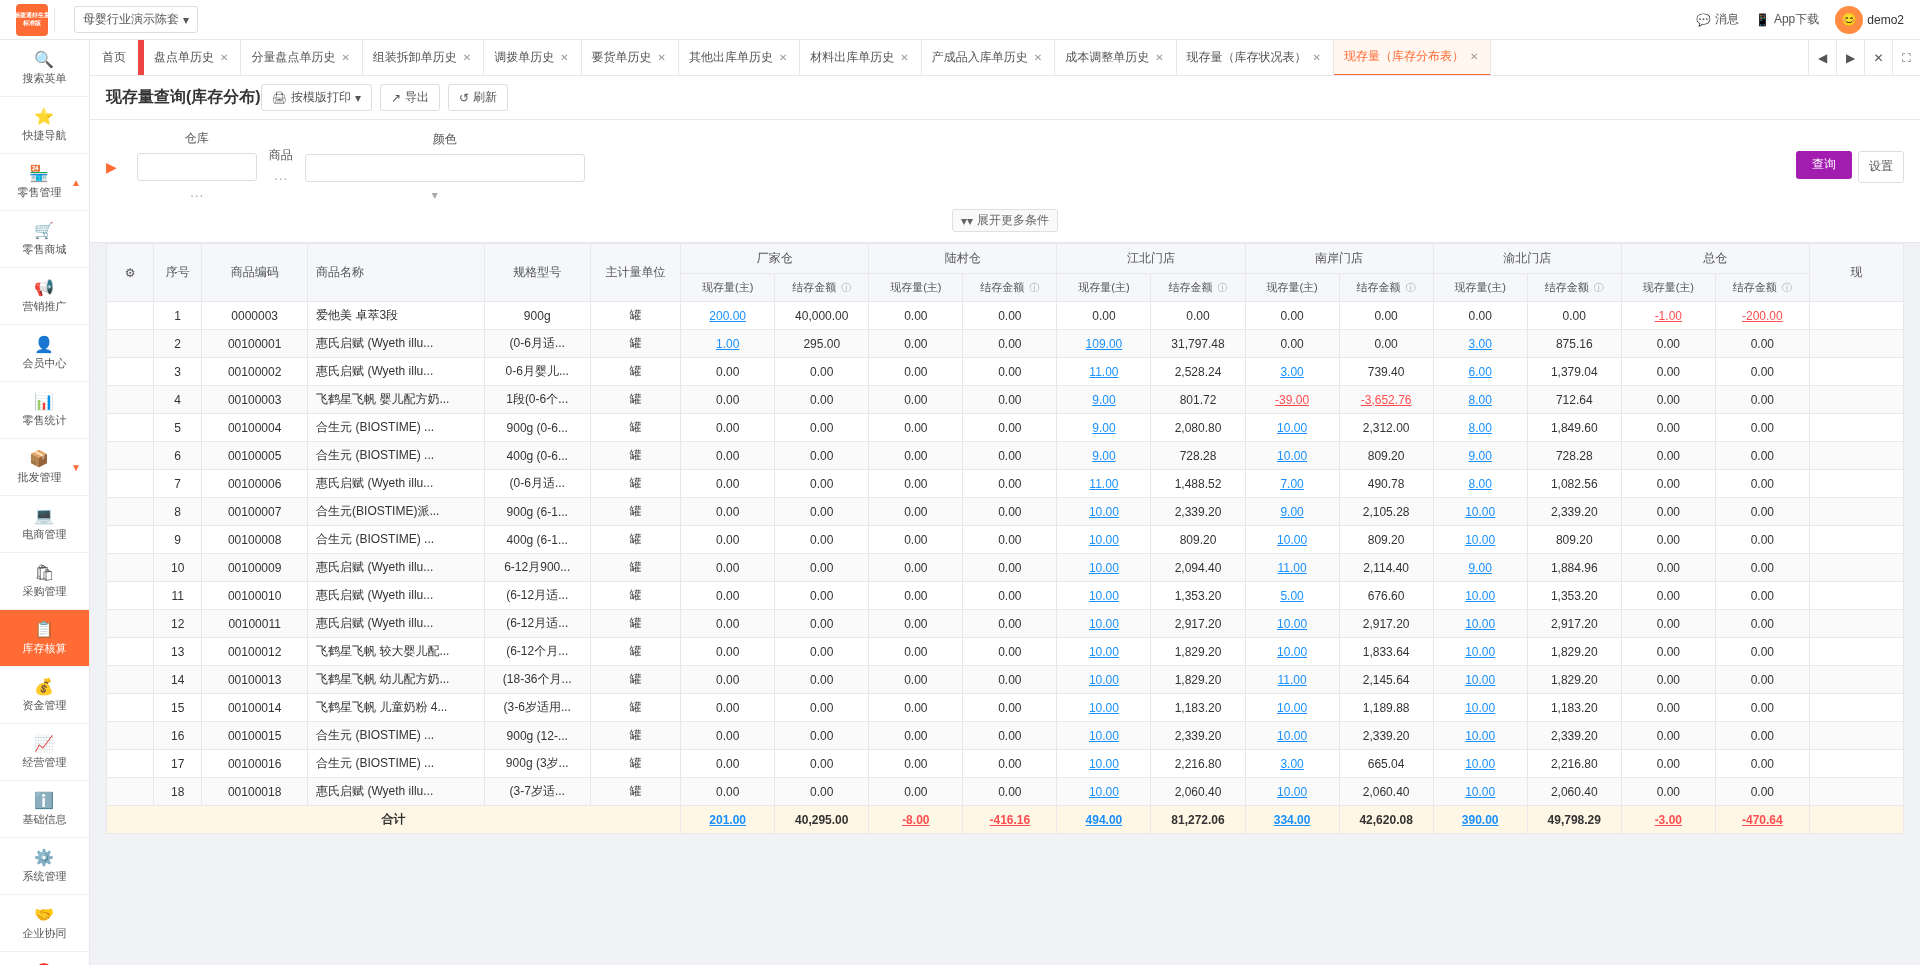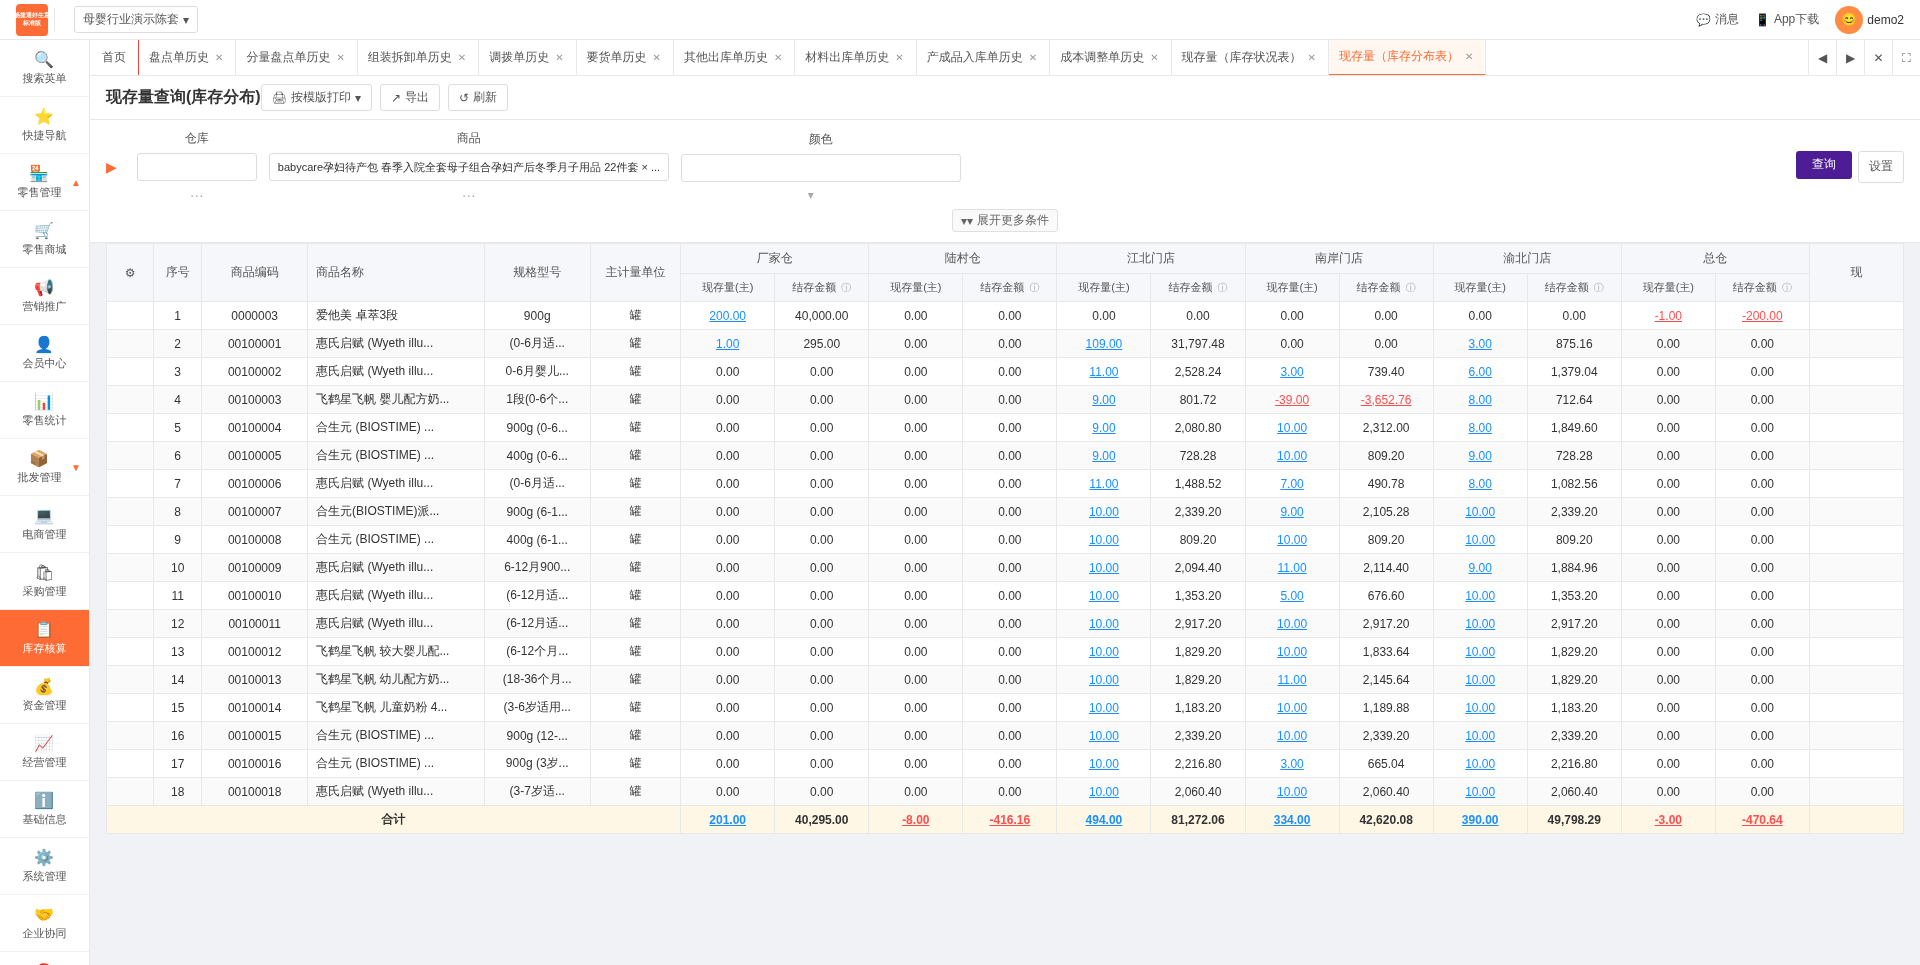--- a/index.html
+++ b/index.html
@@ -28,21 +28,21 @@
     .sidebar-item-inner { display: flex; flex-direction: column; align-items: center; }
 
     
     .content-area { flex: 1; display: flex; flex-direction: column; overflow: hidden; }
     
     
     .tab-bar { background: #fff; border-bottom: 1px solid #e8e8e8; display: flex; align-items: center; height: 36px; overflow: hidden; }
     .tab-item { display: flex; align-items: center; gap: 4px; padding: 0 10px; height: 36px; border-right: 1px solid #e8e8e8; cursor: pointer; white-space: nowrap; font-size: 12px; color: #555; flex-shrink: 0; }
     .tab-item.active { background: #fff7f0; color: #ff6b35; border-bottom: 2px solid #ff6b35; }
     .tab-item .tab-close { color: #999; font-size: 10px; padding: 1px 2px; border-radius: 2px; }
-    .tab-home { padding: 0 12px; color: #555; font-size: 12px; height: 36px; display: flex; align-items: center; border-right: 1px solid #ef4444; cursor: pointer; }
+    .tab-home { padding: 0 12px; color: #555; font-size: 12px; height: 36px; display: flex; align-items: center; border-right: 6px solid #ef4444; cursor: pointer; }
     .tab-nav { display: flex; align-items: center; margin-left: auto; }
     .tab-nav-btn { width: 28px; height: 36px; display: flex; align-items: center; justify-content: center; cursor: pointer; border-left: 1px solid #e8e8e8; color: #555; font-size: 12px; }
 
     
     .page-content { flex: 1; overflow: hidden; display: flex; flex-direction: column; padding: 0; }
     
     
     .page-header { background: #fff; padding: 8px 16px; display: flex; align-items: center; justify-content: flex-start; border-bottom: 1px solid #e8e8e8; }
     .page-title { font-size: 16px; font-weight: bold; color: #333; }
     .page-actions { display: flex; align-items: center; gap: 8px; }
@@ -52,21 +52,21 @@
     .btn-refresh { background: #fff; border: 1px solid #ddd; color: #555; }
     
     
     .filter-area { background: #fff; padding: 10px 16px; border-bottom: 1px solid #e8e8e8; }
     .filter-row { display: flex; align-items: center; gap: 12px; margin-bottom: 6px; }
     .filter-group { display: flex; align-items: center; gap: 6px; flex-direction: column; }
     .filter-label { color: #555; font-size: 12px; white-space: nowrap; }
     .filter-input { height: 28px; border: 1px solid #ddd; border-radius: 3px; padding: 0 8px; font-size: 12px; color: #333; outline: none; }
     .filter-input-wide { width: 400px; }
     .filter-input-medium { width: 120px; }
-    .btn-search { height: 28px; background: #4c1d95; color: #fff; border: none; border-radius: 3px; padding: 0 16px; cursor: pointer; font-size: 12px; }
+    .btn-search { height: 28px; background: #a21caf; color: #fff; border: none; border-radius: 3px; padding: 0 16px; cursor: pointer; font-size: 12px; }
     .btn-settings { height: 32px; background: #fff; border: 1px solid #ddd; color: #555; border-radius: 3px; padding: 0 10px; cursor: pointer; font-size: 12px; }
     .filter-expand { display: flex; align-items: center; justify-content: center; gap: 4px; color: #555; cursor: pointer; font-size: 12px; margin-top: 4px; }
     .expand-btn { display: flex; align-items: center; gap: 4px; color: #666; font-size: 12px; cursor: pointer; padding: 2px 8px; border: 1px solid #e0e0e0; border-radius: 3px; background: #fafafa; }
     .orange-arrow { color: #ff6b35; font-size: 14px; cursor: pointer; margin-right: 8px; }
     .dots-btn { background: none; border: none; color: #aaa; cursor: pointer; font-size: 14px; padding: 0 4px; }
     
     
     .table-container { flex: 1; overflow: auto; padding: 0 16px 0 16px; }
     .data-table { width: 100%; border-collapse: collapse; font-size: 12px; background: #fff; }
     .data-table th { background: #f5f7fa; padding: 6px 8px; text-align: center; border: 1px solid #e8e8e8; font-weight: 500; color: #555; white-space: nowrap; position: sticky; top: 0; z-index: 10; }
@@ -314,21 +314,20 @@
       <div class="filter-area">
         <div class="filter-row">
           <span class="orange-arrow">▶</span>
           <div class="filter-group">
             <span class="filter-label">仓库</span>
             <input class="filter-input filter-input-medium" type="text" value="" style="">
             <button class="dots-btn">···</button>
           </div>
           <div class="filter-group">
             <span class="filter-label">商品</span>
-            <input class="filter-input filter-input-wide" type="text" style="font-size: 11px;" value="babycare孕妇待产包 春季入院全套母子组合孕妇产后冬季月子用品 22件套 × ...">
             <button class="dots-btn">···</button>
           </div>
           <div class="filter-group">
             <span class="filter-label">颜色</span>
             <input class="filter-input filter-input-medium" type="text" value="" style="width: 280px;">
             <span style="color:#aaa;margin-left:-20px;cursor:pointer;">▾</span>
           </div>
           <div style="margin-left:auto;display:flex;gap:6px;">
             <button class="btn-search">查询</button>
             <button class="btn-settings">设置</button>

